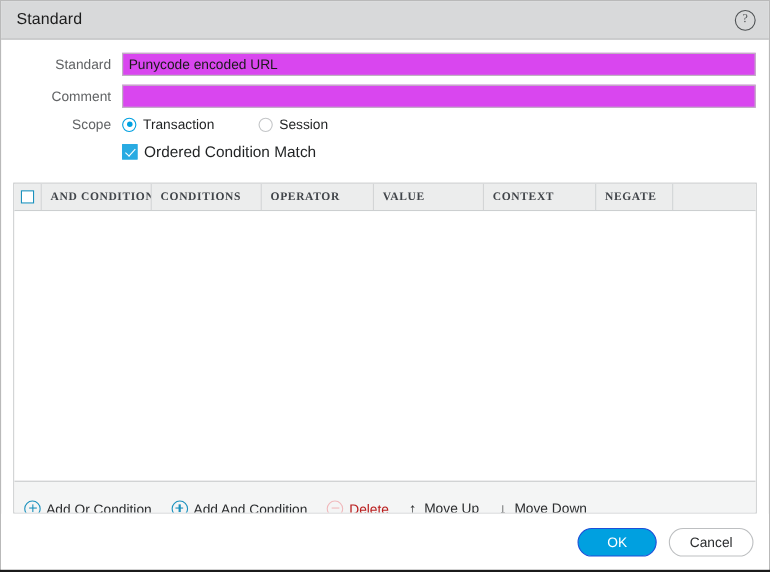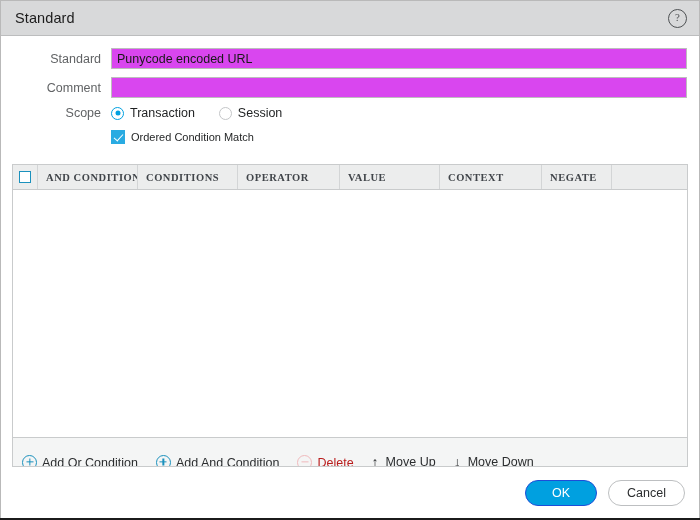--- a/index.html
+++ b/index.html
@@ -89,21 +89,21 @@
     padding: 0 5px;
     box-sizing: border-box;
     outline: none;
     border-radius: 0;
   }
 
   
   .radio-group {
     display: flex;
     align-items: center;
-    gap: 0;
+    gap: 16px;
   }
   .radio-opt {
     display: flex;
     align-items: center;
     cursor: pointer;
     margin-right: 24px;
   }
   .radio {
     width: 13px;
     height: 13px;
@@ -152,21 +152,21 @@
   .checkbox::after {
     content: "";
     position: absolute;
     left: 4px; top: 1px;
     width: 4px; height: 8px;
     border: solid #ffffff;
     border-width: 0 1.7px 1.7px 0;
     transform: rotate(42deg);
   }
   .check-label {
-    font-size: 11px;
+    font-size: 14px;
     color: #1f2122;
   }
 
   
   .table-wrap {
     margin: 3px 11px 0 11px;
     border: 1px solid #c9cbcc;
     flex: 1;
     display: flex;
     flex-direction: column;

